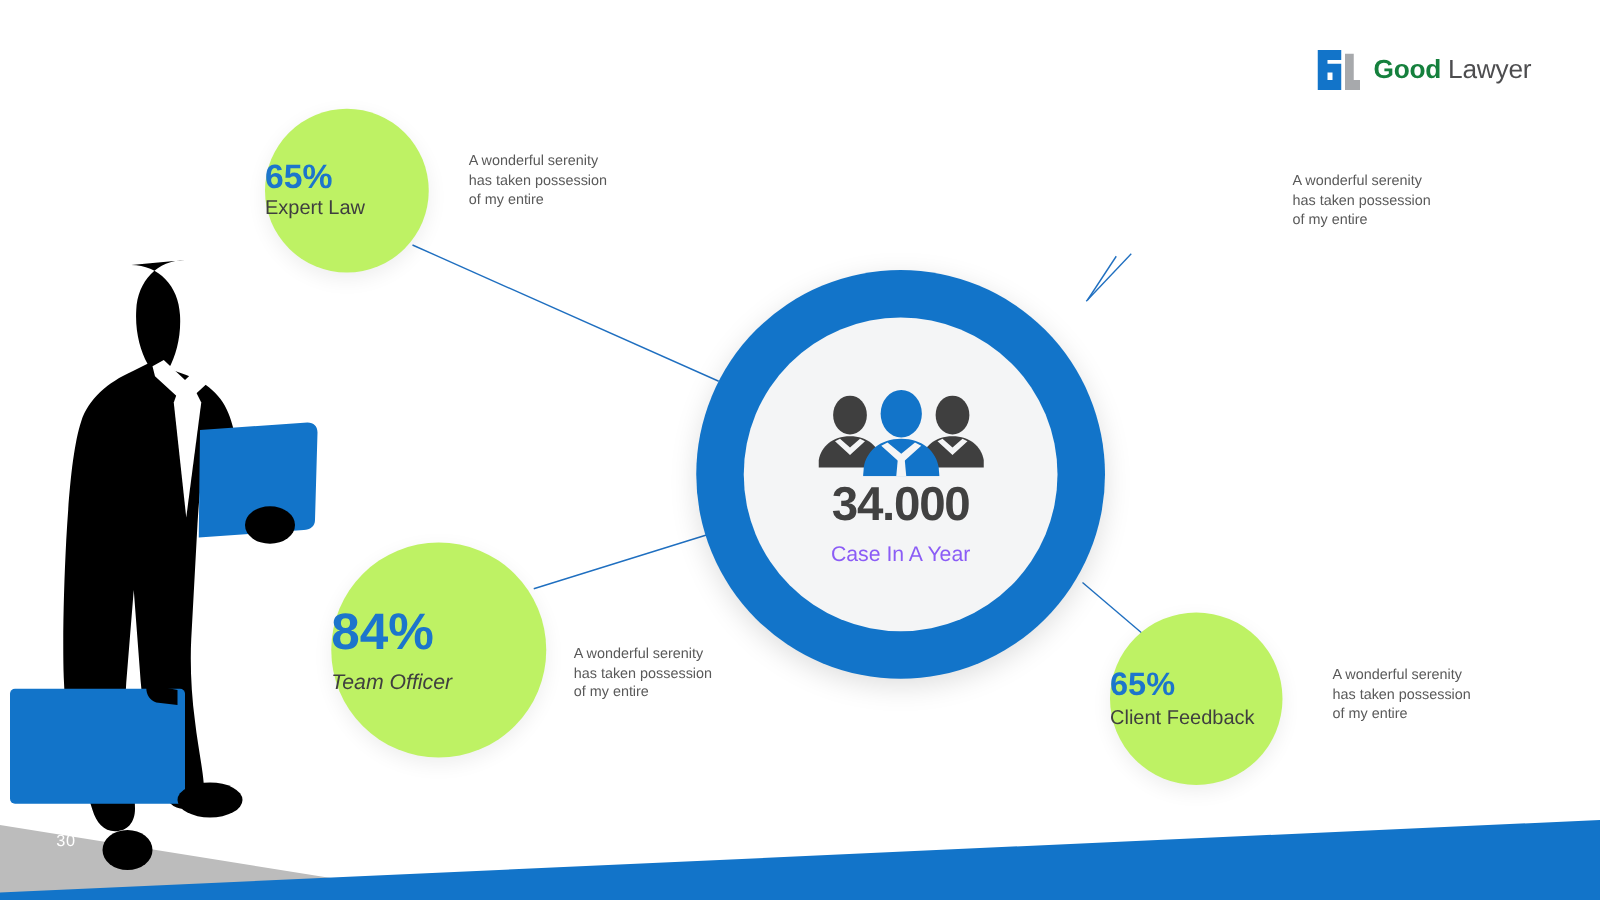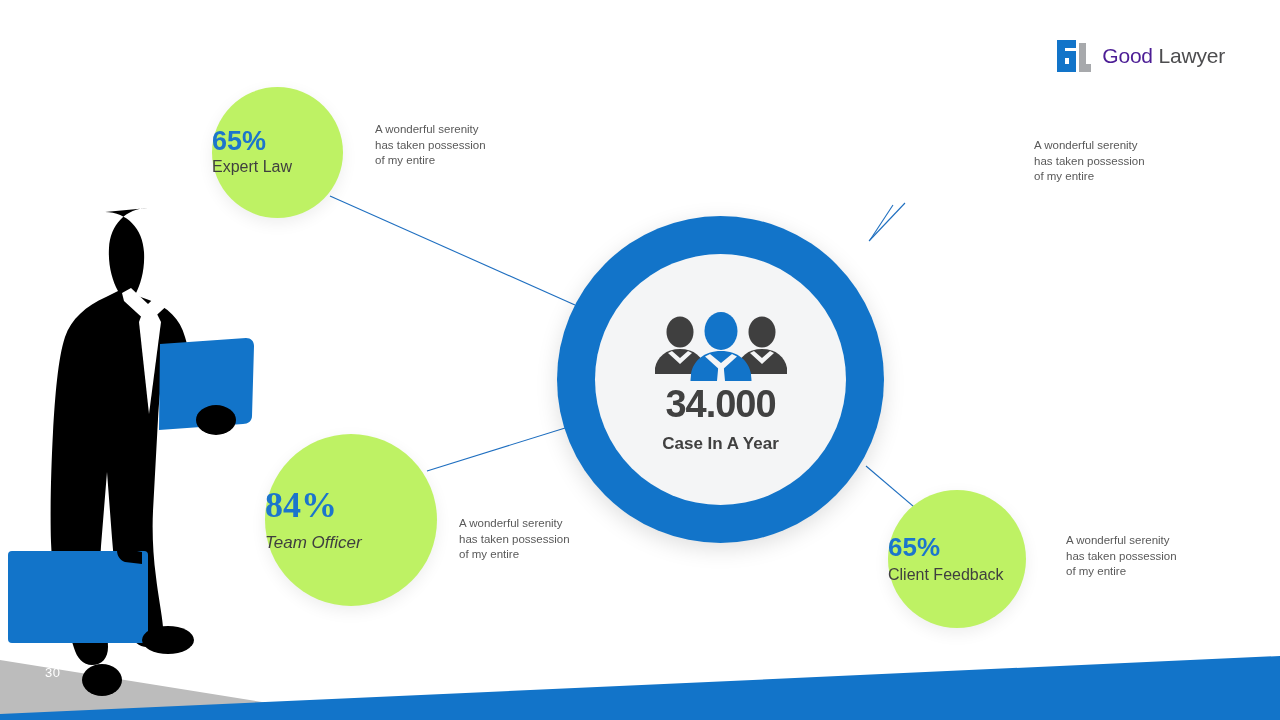--- a/index.html
+++ b/index.html
@@ -18,21 +18,21 @@
   .page-number {
     position:absolute; left:45px; top:665px;
     font-size:13px; color:#ffffff; letter-spacing:.5px;
     z-index:6;
   }
 
   
   .logo { position:absolute; right:55px; top:40px; display:flex; align-items:center; gap:11px; }
   .logo-mark { width:34px; height:32px; position:relative; }
   .logo-text { font-size:21px; letter-spacing:-.2px; white-space:nowrap; }
-  .logo-text .b { font-weight:normal; color:#4c1d95;text-align:right; }
+  .logo-text .b { font-weight:bold; color:#15803d;text-align:right; }
   .logo-text .l { font-weight:normal; color:#4d4d4f; }
 
   
   .lines { position:absolute; inset:0; width:1280px; height:720px; }
 
   
   .hub {
     position:absolute; left:557px; top:216px;
     width:327px; height:327px; border-radius:50%;
     background:#1274c9;
@@ -44,21 +44,21 @@
     width:251px; height:251px; border-radius:50%;
     background:#f4f5f6;
     display:flex; flex-direction:column; align-items:center; justify-content:center;
     padding-top:4px;
   }
   .hub-icon { width:150px; height:72px; margin-bottom:4px; }
   .hub-value {
     font-size:38px; font-weight:bold; color:#414141;
     letter-spacing:-1px; line-height:1;
   }
-  .hub-label { font-size:17px; color:#404040; margin-top:11px;font-weight:bold; }
+  .hub-label { font-size:17px; color:#8b5cf6; margin-top:11px; }
 
   
   .bubble {
     position:absolute; border-radius:50%;
     background:#bef264;
     display:flex; flex-direction:column; align-items:flex-start; justify-content:center;
     box-shadow:0 5px 16px rgba(0,0,0,.07);
     z-index:3;
   }
   .bubble .pct {
@@ -73,21 +73,21 @@
   #bubble-expert-law .pct { font-size:27px; }
   #bubble-expert-law .cap { font-size:16px; margin-top:3px; }
 
   
   #bubble-cases-accepted { left:888px; top:104px; width:118px; height:118px; }
   #bubble-cases-accepted .pct { font-size:22px; }
   #bubble-cases-accepted .cap { font-size:15px; margin-top:5px; }
 
   
   #bubble-team-officer { left:265px; top:434px; width:172px; height:172px; }
-  #bubble-team-officer .pct { font-size:36px;font-family:Liberation Serif, serif; }
+  #bubble-team-officer .pct { font-size:41px; }
   #bubble-team-officer .cap { font-size:17px; margin-top:10px;font-style:italic; }
 
   
   #bubble-client-feedback { left:888px; top:490px; width:138px; height:138px; }
   #bubble-client-feedback .pct { font-size:26px; }
   #bubble-client-feedback .cap { font-size:16px; margin-top:6px; }
 
   
   .desc {
     position:absolute; color:#595959; line-height:1.35;

